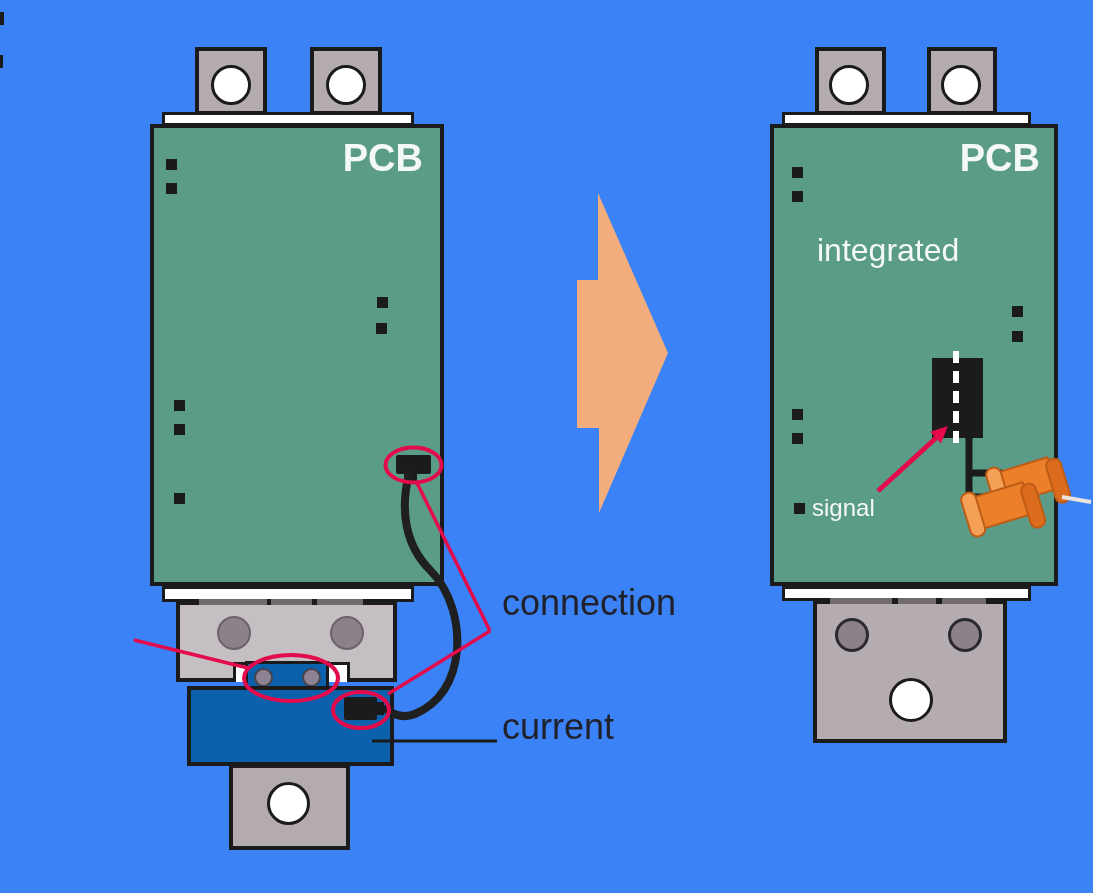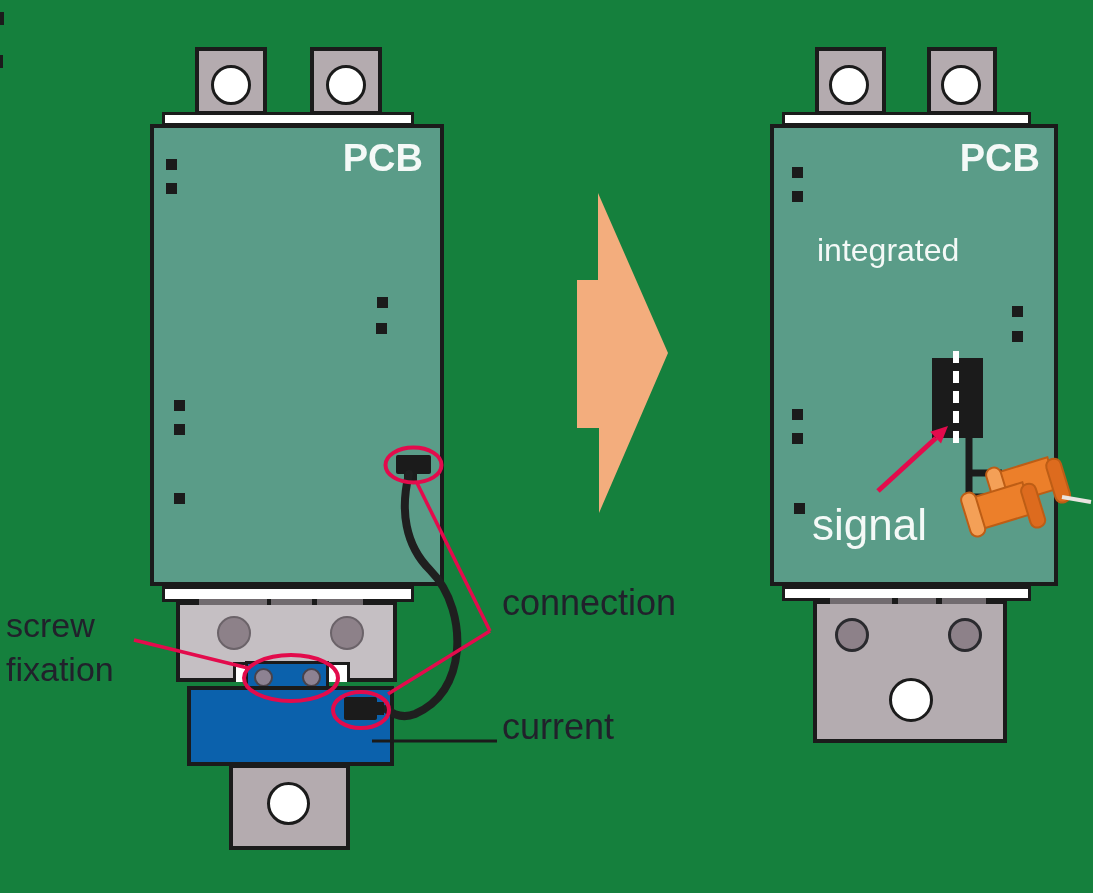--- a/index.html
+++ b/index.html
@@ -3,21 +3,21 @@
 <meta charset="utf-8">
 <style>
   :root{
     --pcb-green:#5a9c88; --terminal-gray:#b4abaf; --bracket-gray:#c5bfc3;
     --bracket-gray-right:#b4acb0; --hole-gray:#8d8189; --sensor-blue:#0b61ac;
     --annotation-red:#e30b4c; --arrow-orange:#f3ad7d; --clip-orange:#ec7f2a;
     --component-black:#1b1b1b; --label-dark:#21212b; --label-light:#f4f9f7;
   }
   *{box-sizing:border-box;margin:0;padding:0}
   html,body{background:#ffffff}
-  #stage{position:relative;width:1093px;height:893px;background:#15803d;overflow:hidden;
+  #stage{position:relative;width:1093px;height:893px;background:#3b82f6;overflow:hidden;
          font-family:"Liberation Sans",sans-serif;}
   .abs{position:absolute}
   .tab{background:var(--terminal-gray);border:4px solid var(--component-black)}
   .hole{background:#ffffff;border:3px solid var(--component-black);border-radius:50%}
   .strip{background:#ffffff;border:3px solid var(--component-black)}
   .board{background:var(--pcb-green);border:4px solid var(--component-black)}
   .bracket{background:var(--bracket-gray);border:4px solid var(--component-black)}
   .bracket-r{background:var(--bracket-gray-right);border:4px solid var(--component-black)}
   .bolt{background:var(--hole-gray);border:3px solid #2a2a2e;border-radius:50%}
   .bolt-l{background:var(--hole-gray);border:2px solid #6b6369;border-radius:50%}
@@ -143,34 +143,30 @@
 
     <line x1="956" y1="351" x2="956" y2="445" stroke="#ffffff" stroke-width="6" stroke-dasharray="12 8"></line>
 
     <line x1="878" y1="491" x2="936" y2="438" stroke="var(--annotation-red)" stroke-width="5"></line>
     <polygon points="948,426 941,443.5 930.2,431.7" fill="var(--annotation-red)"></polygon>
   </svg>
 
   <div class="lbl pcb-title" style="left:320px;top:137px;width:103px;">PCB</div>
   <div class="lbl pcb-title" style="left:937px;top:137px;width:103px;">PCB</div>
 
-  <div class="lbl lbl-dark" style="left:6px;top:603px;font-size:34px;line-height:44px">
-    <div>screw</div>
-    <div>fixation</div>
-  </div>
 
   <div class="lbl lbl-dark" style="left:502px;top:577px;font-size:36px;line-height:51px">
     <div>connection</div>
   </div>
 
   <div class="lbl lbl-dark" style="left:502px;top:703px;font-size:36px;line-height:47px">
     <div>current</div>
   </div>
 
   <div class="lbl lbl-light" style="left:817px;top:229px;font-size:32px;line-height:43px">
     <div>integrated</div>
   </div>
 
-  <div class="lbl lbl-light" style="left:812px;top:505px;font-size:44px;line-height:39px">
+  <div class="lbl lbl-light" style="left:812px;top:488px;font-size:24px;line-height:39px">
     <div>signal</div>
   </div>
 
 </div>
 
 </body></html>

